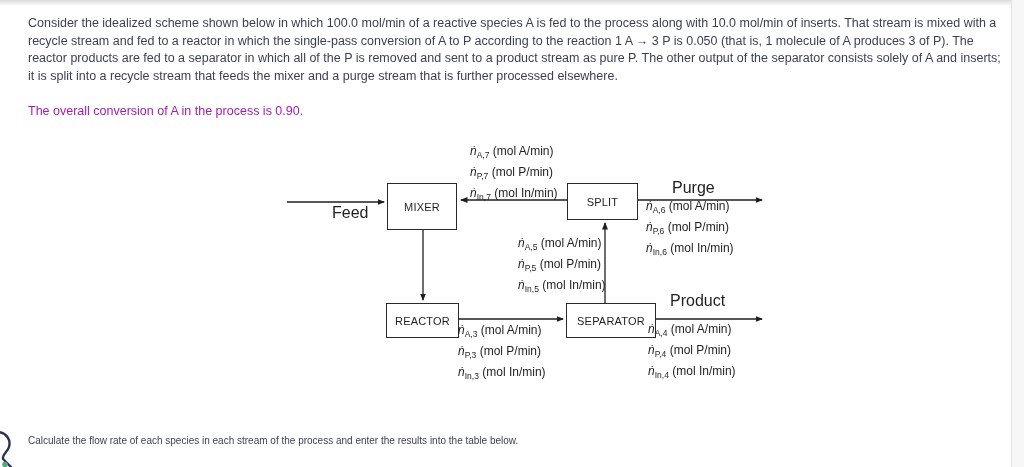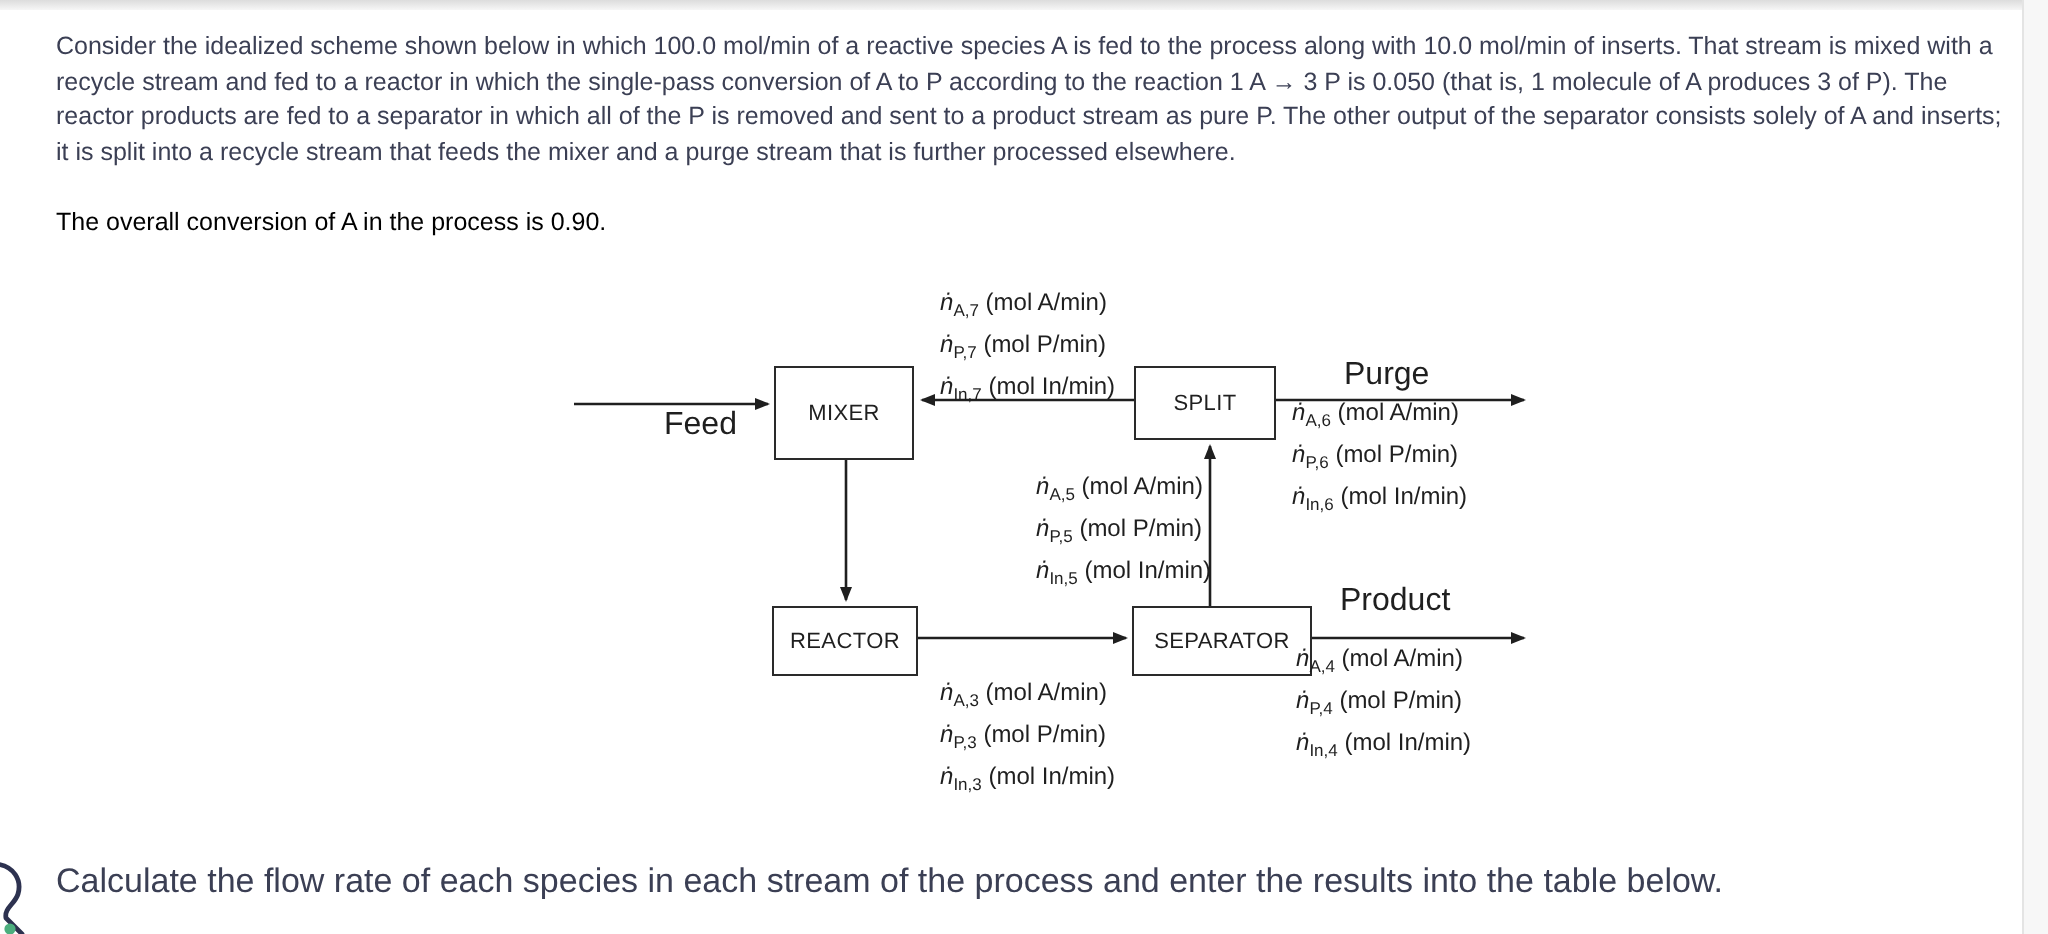--- a/index.html
+++ b/index.html
@@ -20,25 +20,25 @@
     position: absolute; right: 0; top: 0; width: 13px; height: 467px;
     background: #f7f7f7; border-left: 1px solid #e4e4e4;
   }
   .problem-text {
     position: absolute; left: 28px; top: 15px; width: 978px;
     color: #3b3f54; font-size: 12.5px; line-height: 17.5px;
     font-family: "Liberation Sans", sans-serif;
   }
   .conversion-text {
     position: absolute; left: 28px; top: 103px; width: 900px;
-    color: #000000; font-size: 12.5px; line-height: 17.5px;
+    color: #a21caf; font-size: 12.5px; line-height: 17.5px;
   }
   .instruction-text {
     position: absolute; left: 28px; top: 432px; width: 940px;
-    color: #3b3f54; font-size: 17px; line-height: 17px;
+    color: #3b3f54; font-size: 10px; line-height: 17px;
   }
   
   .diagram { position: absolute; left: 0; top: 0; width: 1024px; height: 467px; color: #1f1f1f; }
   .unit-box {
     position: absolute; border: 1.4px solid #2a2a2a; background: #ffffff;
     display: flex; align-items: center; justify-content: center;
     font-size: 11px; color: #1f1f1f; letter-spacing: 0.2px;
   }
   .box-mixer     { left: 387px; top: 183px; width: 70px; height: 47px; }
   .box-split     { left: 567px; top: 183px; width: 71px; height: 37px; }
@@ -107,21 +107,21 @@
         <div class="sline"><span class="sym">ṅ</span><sub>P,6</sub><span> (mol P/min)</span></div>
         <div class="sline"><span class="sym">ṅ</span><sub>In,6</sub><span> (mol In/min)</span></div>
       </div>
 
     <div class="stream-labels" style="left:518px; top:235px;">
         <div class="sline"><span class="sym">ṅ</span><sub>A,5</sub><span> (mol A/min)</span></div>
         <div class="sline"><span class="sym">ṅ</span><sub>P,5</sub><span> (mol P/min)</span></div>
         <div class="sline"><span class="sym">ṅ</span><sub>In,5</sub><span> (mol In/min)</span></div>
       </div>
 
-    <div class="stream-labels" style="left:470px; top:322px;margin-top:16px;">
+    <div class="stream-labels" style="left:458px; top:322px;">
         <div class="sline"><span class="sym">ṅ</span><sub>A,3</sub><span> (mol A/min)</span></div>
         <div class="sline"><span class="sym">ṅ</span><sub>P,3</sub><span> (mol P/min)</span></div>
         <div class="sline"><span class="sym">ṅ</span><sub>In,3</sub><span> (mol In/min)</span></div>
       </div>
 
     <div class="stream-title" style="left:670px; top:292px;">Product</div>
     <div class="stream-labels" style="left:648px; top:321px;">
         <div class="sline"><span class="sym">ṅ</span><sub>A,4</sub><span> (mol A/min)</span></div>
         <div class="sline"><span class="sym">ṅ</span><sub>P,4</sub><span> (mol P/min)</span></div>
         <div class="sline"><span class="sym">ṅ</span><sub>In,4</sub><span> (mol In/min)</span></div>

